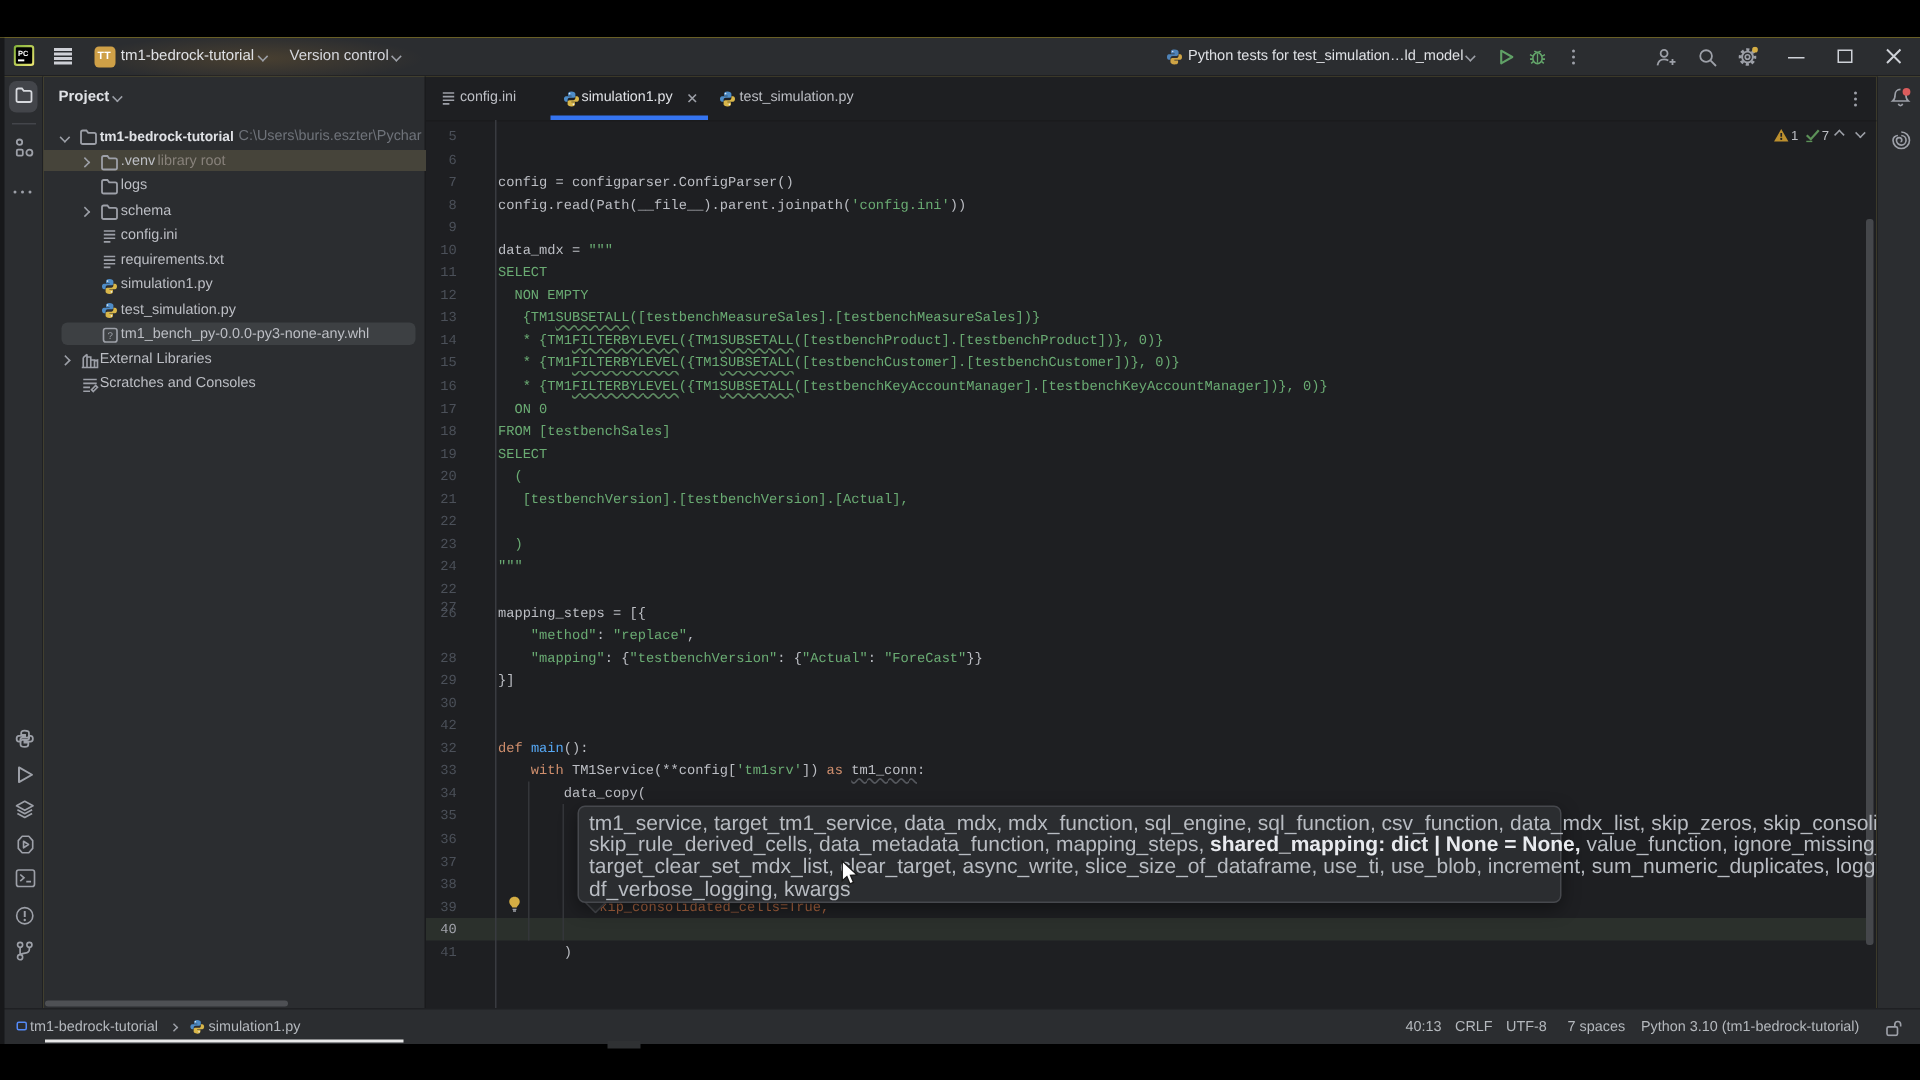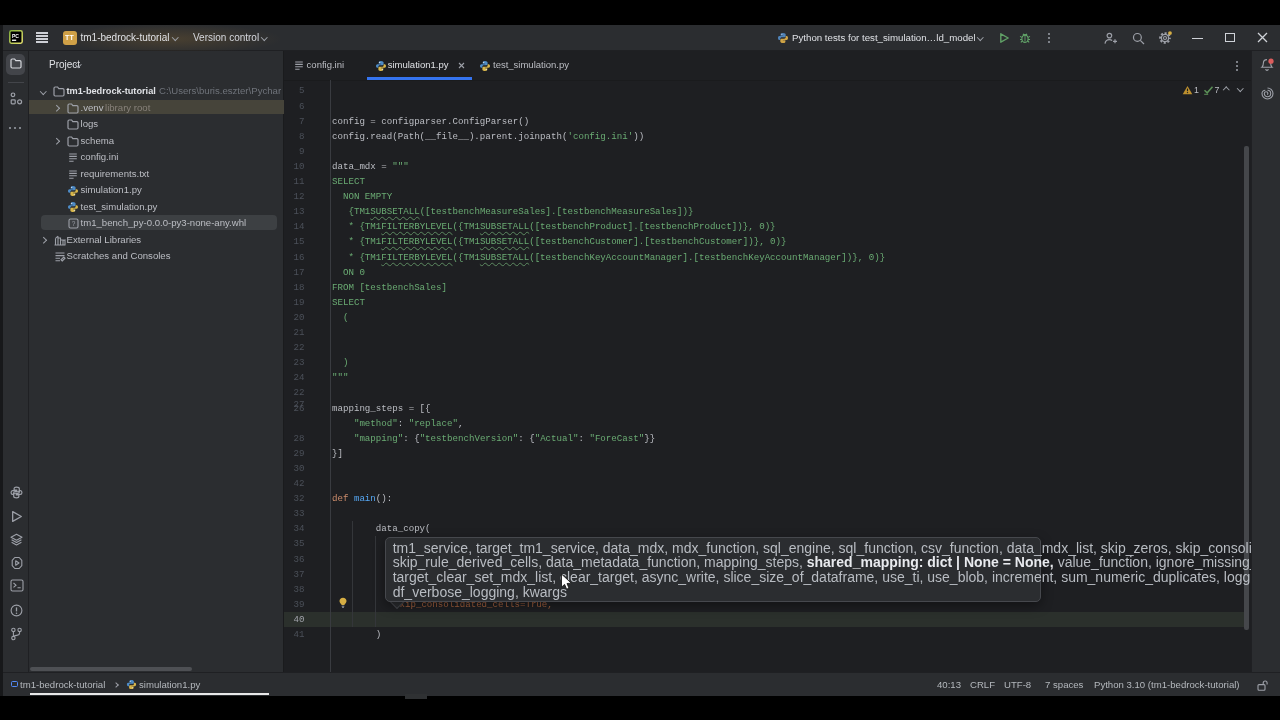--- a/index.html
+++ b/index.html
@@ -217,21 +217,21 @@
       <g stroke="#9da0a8" stroke-width="1.1" fill="none">
         <circle cx="3.4" cy="2.9" r="1.7"></circle>
         <circle cx="9.6" cy="2.9" r="1.7"></circle>
         <circle cx="3.4" cy="11.1" r="1.7"></circle>
         <path d="M3.4 4.6 V9.4 M9.6 4.6 v1.2 c0 1.6-1.3 2.4-2.9 2.6 -1.5.2-3.3 1-3.3 1"></path>
       </g>
     </svg>
   </div>
   <div id="ppanel">
 
-    <div class="abs" style="left:20px;top:0;height:28px;line-height:28px;font-size:10px;font-weight:normal;color:#dfe1e5">Project</div>
+    <div class="abs" style="left:10px;top:0;height:28px;line-height:28px;font-size:10px;font-weight:bold;color:#dfe1e5">Project</div>
     <div class="chevD" style="left:47px;top:11px"></div>
 
     <div class="abs" style="left:0;top:48.6px;width:255px;height:14px;background:#46443a"></div>
 
     <div class="abs" style="left:12px;top:163.7px;width:236px;height:15.3px;background:#3d4043;border-radius:4px"></div>
 
     <div class="trow" style="top:32.2px">
       <div class="chevD" style="left:12px;top:5.5px"></div>
       <svg class="abs" style="left:24px;top:3px" width="12" height="11">
           <use href="#i-fold"></use>
@@ -396,27 +396,29 @@
     <div class="cl" style="top:123.0px"><span class="s">SELECT</span></div>
     <div class="cl" style="top:138.1px"><span class="s">  NON EMPTY</span></div>
     <div class="cl" style="top:153.2px"><span class="s">   {TM1<span class="sq">SUBSETALL</span>([testbenchMeasureSales].[testbenchMeasureSales])}</span></div>
     <div class="cl" style="top:168.3px"><span class="s">   * {TM1<span class="sq">FILTERBYLEVEL</span>({TM1<span class="sq">SUBSETALL</span>([testbenchProduct].[testbenchProduct])}, 0)}</span></div>
     <div class="cl" style="top:183.4px"><span class="s">   * {TM1<span class="sq">FILTERBYLEVEL</span>({TM1<span class="sq">SUBSETALL</span>([testbenchCustomer].[testbenchCustomer])}, 0)}</span></div>
     <div class="cl" style="top:198.5px"><span class="s">   * {TM1<span class="sq">FILTERBYLEVEL</span>({TM1<span class="sq">SUBSETALL</span>([testbenchKeyAccountManager].[testbenchKeyAccountManager])}, 0)}</span></div>
     <div class="cl" style="top:213.6px"><span class="s">  ON 0</span></div>
     <div class="cl" style="top:228.7px"><span class="s">FROM [testbenchSales]</span></div>
     <div class="cl" style="top:243.8px"><span class="s">SELECT</span></div>
     <div class="cl" style="top:258.9px"><span class="s">  (</span></div>
+    <div class="cl" style="top:274.0px"><span class="s">   [testbenchVersion].[testbenchVersion].[Actual],</span></div>
     <div class="cl" style="top:304.2px"><span class="s">  )</span></div>
     <div class="cl" style="top:319.3px"><span class="s">"""</span></div>
     <div class="cl" style="top:349.5px">mapping_steps = [{</div>
     <div class="cl" style="top:364.6px">    <span class="s">"method"</span>: <span class="s">"replace"</span>,</div>
     <div class="cl" style="top:379.7px">    <span class="s">"mapping"</span>: {<span class="s">"testbenchVersion"</span>: {<span class="s">"Actual"</span>: <span class="s">"ForeCast"</span>}}</div>
     <div class="cl" style="top:394.8px">}]</div>
     <div class="cl" style="top:440.1px"><span class="k">def</span> <span class="fn">main</span>():</div>
+    <div class="cl" style="top:455.2px">    <span class="k">with</span> TM1Service(**config[<span class="s">'tm1srv'</span>]) <span class="k">as</span> <span style="text-decoration:underline wavy #55585e;text-decoration-thickness:1px;text-underline-offset:2px">tm1_conn</span>:</div>
     <div class="cl" style="top:576.0px">        )</div>
     <div class="cl" style="top:470.3px">        data_copy(</div>
     <div class="cl" style="top:545.8px;left:110px;color:#a5613e">skip_consolidated_cells=True,</div>
 
     <svg class="abs" style="left:53.5px;top:545.5px" width="10" height="11" viewBox="0 0 10 11">
       <path d="M5 .8 C2.9.8 1.5 2.3 1.5 4.1 c0 1.2.7 2 1.3 2.7.4.4.7.8.7 1.2 h3 c0-.4.3-.8.7-1.2.6-.7 1.3-1.5 1.3-2.7 C8.5 2.3 7.1.8 5 .8 Z" fill="#d6ae44"></path>
       <path d="M3.7 9.2 H6.3 M4 10.3 H6" stroke="#9da0a8" stroke-width=".9"></path>
     </svg>
 
     <div class="abs" style="left:106px;top:550.5px;width:15px;height:7px;overflow:hidden">

